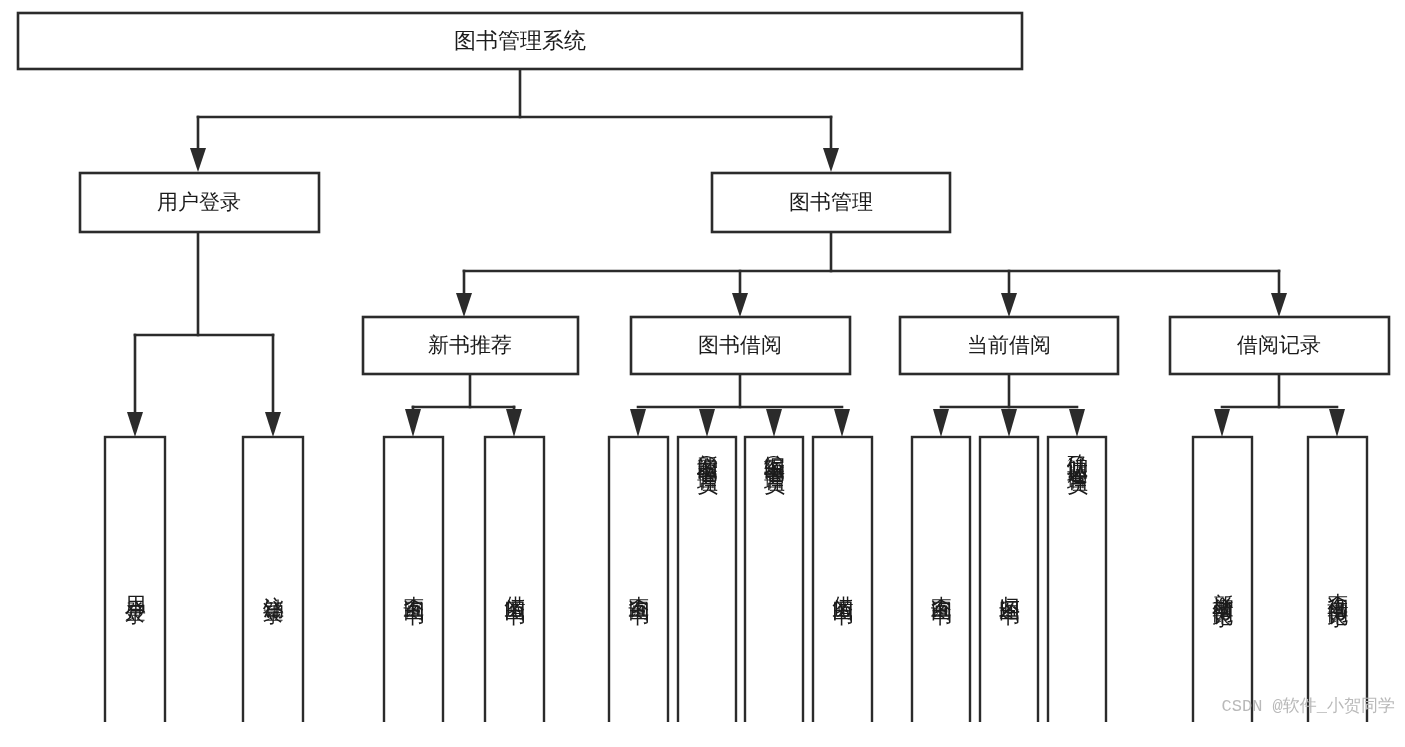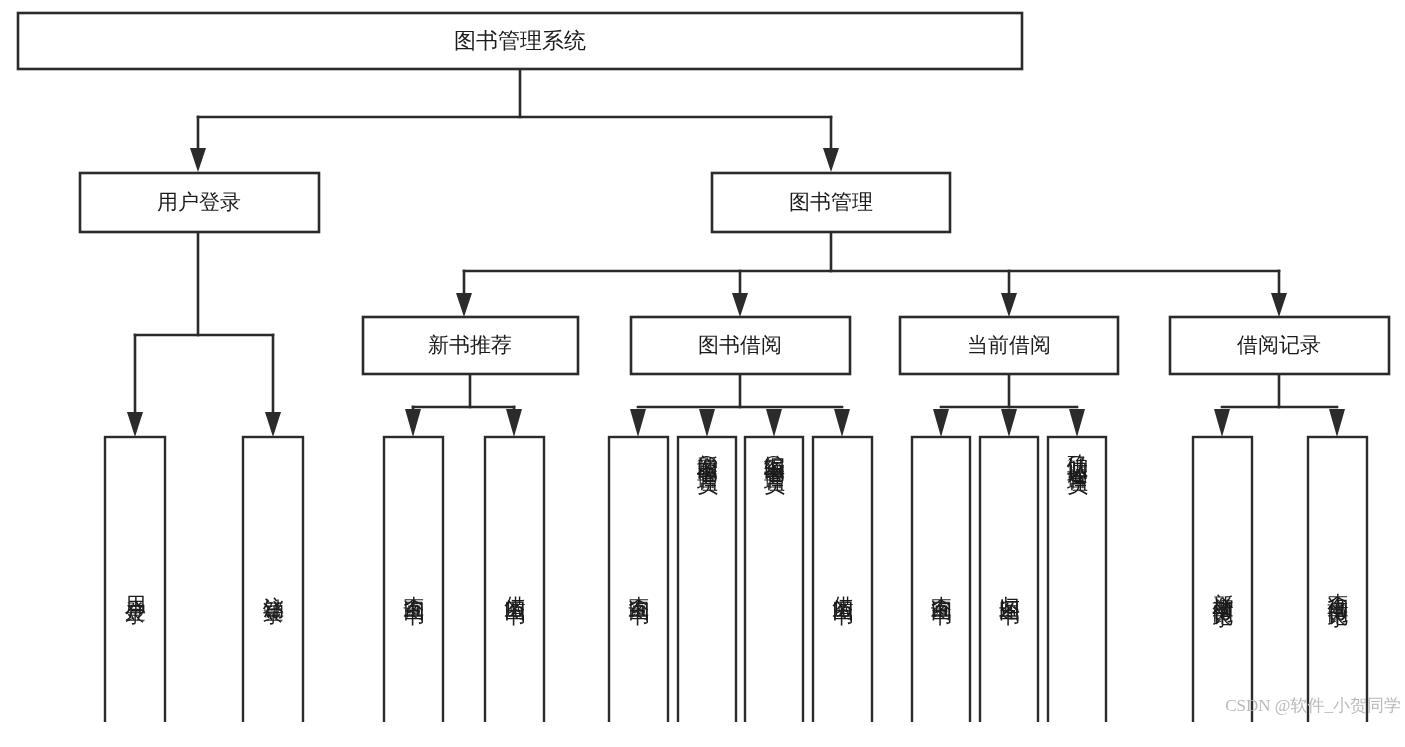--- a/index.html
+++ b/index.html
@@ -63,23 +63,23 @@
     text-orientation: upright;
     font-family: "DejaVu Sans", "Liberation Sans", sans-serif;
     font-size: 21px;
     line-height: 1;
     letter-spacing: 3px;
     color: #1b1b1b;
     white-space: nowrap;
   }
   .watermark {
     position: absolute;
-    right: 4px;
+    right: 10px;
     bottom: 5px;
-    font-family: Liberation Serif, serif;
+    font-family: Liberation Mono, monospace;
     font-size: 17px;
     color: #b9b9b9;
     white-space: nowrap;
     pointer-events: none;
   }
 </style>
 </head>
 <body>
 
 <div id="diagram-root">

